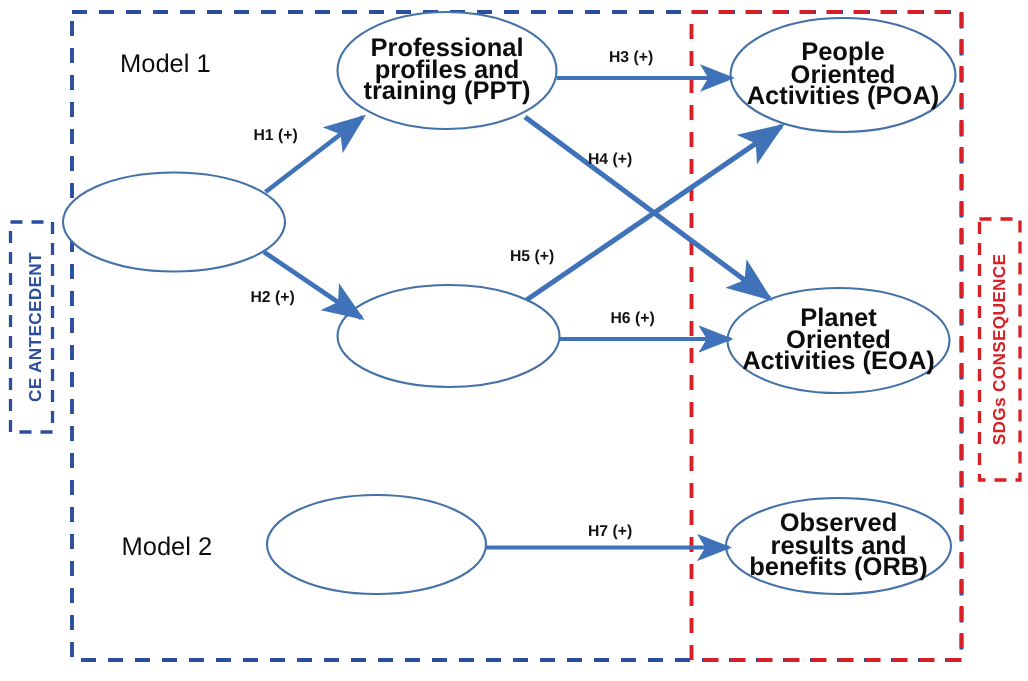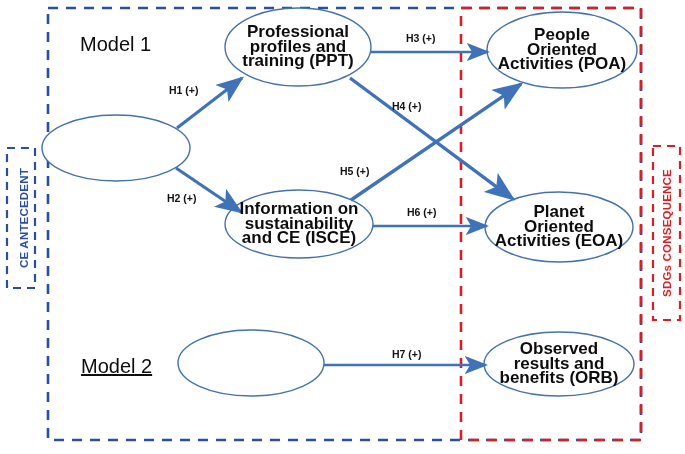--- a/index.html
+++ b/index.html
@@ -37,21 +37,21 @@
   }
   .hyp-label {
     position: absolute;
     font-weight: bold;
     color: #111111;
     font-size: 10.5px;
     white-space: nowrap;
   }
   .model-label {
     position: absolute;
-    font-size: 20px;
+    font-size: 17px;
     color: #0d0d0d;
     white-space: nowrap;
   }
   .boundary-label {
     position: absolute;
     font-weight: bold;
     font-size: 11.5px;
     letter-spacing: 0.2px;
     white-space: nowrap;
     transform-origin: center center;
@@ -105,23 +105,20 @@
     <line x1="373" y1="226" x2="487" y2="226" stroke="#3f72b8" stroke-width="2.6" marker-end="url(#arrowhead)"></line>
 
     <line x1="324" y1="365" x2="486" y2="365" stroke="#3f72b8" stroke-width="2.6" marker-end="url(#arrowhead)"></line>
   </svg>
 
 
   <div class="node-label" style="left:228px; top:21px; width:140px; height:52px;">Professional
 profiles and
 training (PPT)</div>
 
-  <div class="node-label" style="left:229px; top:198px; width:140px; height:52px;">Information on
-sustainability
-and CE (ISCE)</div>
 
   <div class="node-label" style="left:492px; top:24px; width:140px; height:52px;">People
 Oriented
 Activities (POA)</div>
 
   <div class="node-label" style="left:489px; top:201px; width:140px; height:52px;">Planet
 Oriented
 Activities (EOA)</div>
 
 
@@ -138,19 +135,19 @@
   <div class="hyp-label" style="left:392px; top:100px;">H4 (+)</div>
 
   <div class="hyp-label" style="left:340px; top:165px;text-align:right;">H5 (+)</div>
 
   <div class="hyp-label" style="left:407px; top:206px;">H6 (+)</div>
 
   <div class="hyp-label" style="left:392px; top:348px;">H7 (+)</div>
 
   <div class="model-label" style="left:80px; top:33px;">Model 1</div>
 
-  <div class="model-label" style="left:81px; top:355px;text-decoration:underline;">Model 2</div>
+  <div class="model-label" style="left:81px; top:355px;">Model 2</div>
 
   <div class="boundary-label vert-label-ante" style="left:-41px; top:212px; width:130px; text-align:center;">CE ANTECEDENT</div>
 
   <div class="boundary-label vert-label-cons" style="left:587px; top:227px; width:160px; text-align:center;">SDGs CONSEQUENCE</div>
 
 </div>
 
 </body></html>

